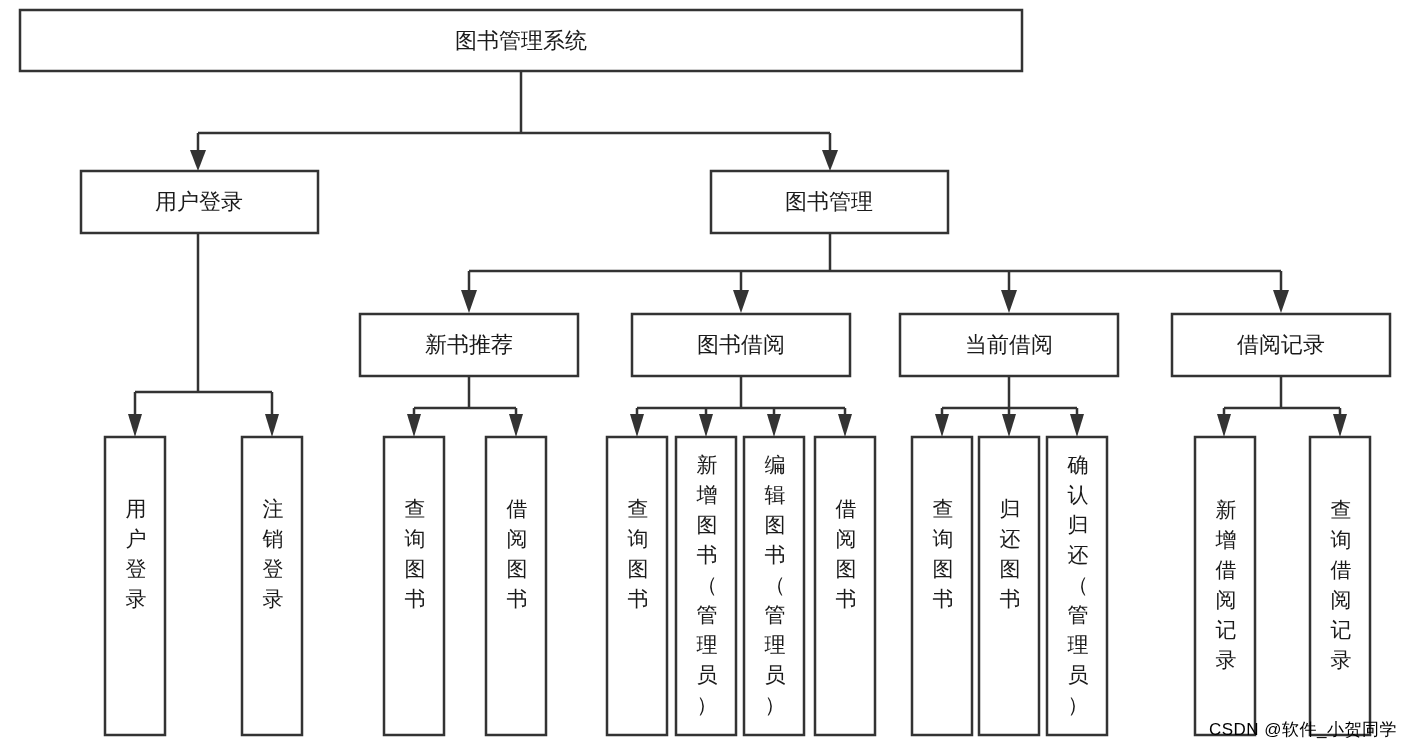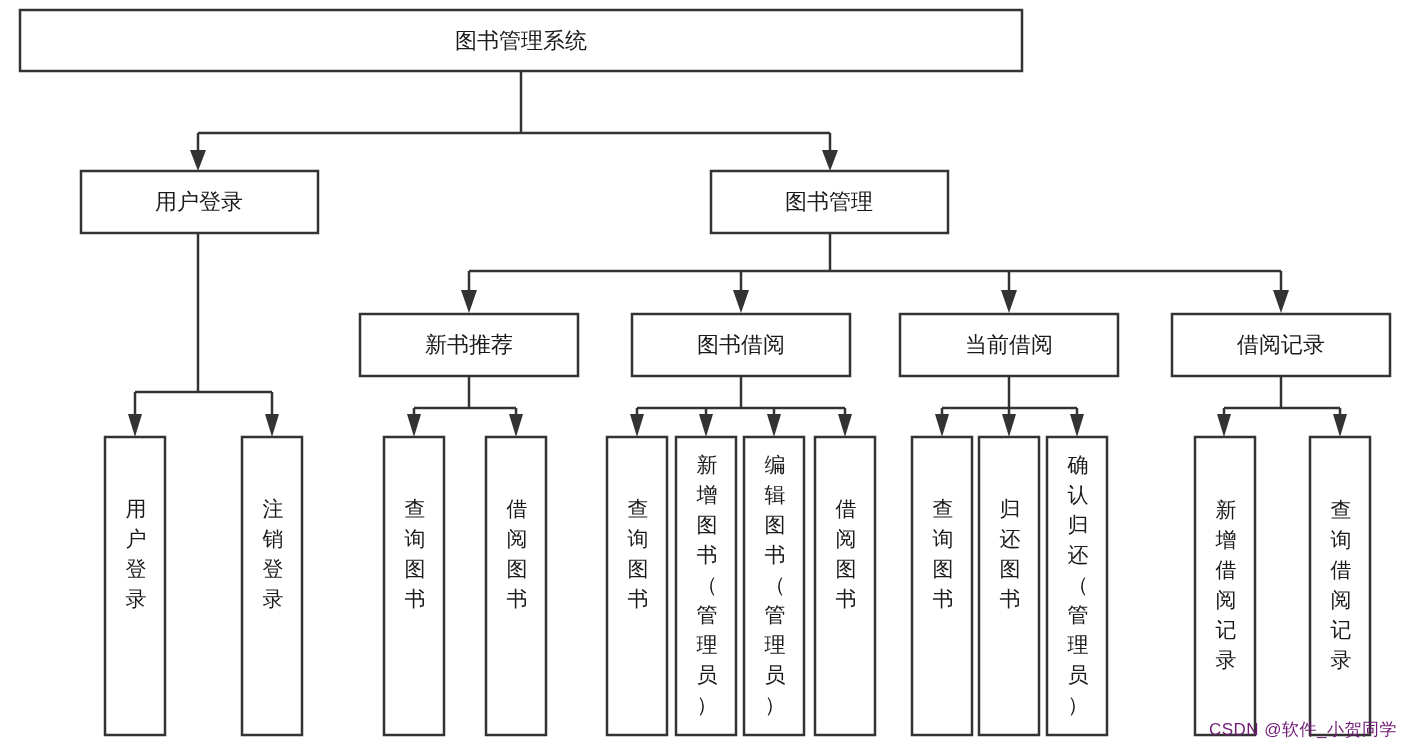--- a/index.html
+++ b/index.html
@@ -54,21 +54,21 @@
   .arrow-head {
     fill: #333333;
     stroke: none;
   }
   .watermark {
     position: absolute;
     right: 8px;
     bottom: 6px;
     font-family: "Liberation Sans", "DejaVu Sans", sans-serif;
     font-size: 17px;
-    color: #701a75;
+    color: #000000;
     letter-spacing: 0.5px;
     white-space: nowrap;
     pointer-events: none;
   }
 </style>
 </head>
 <body>
 
 <div id="diagram-root">
 

